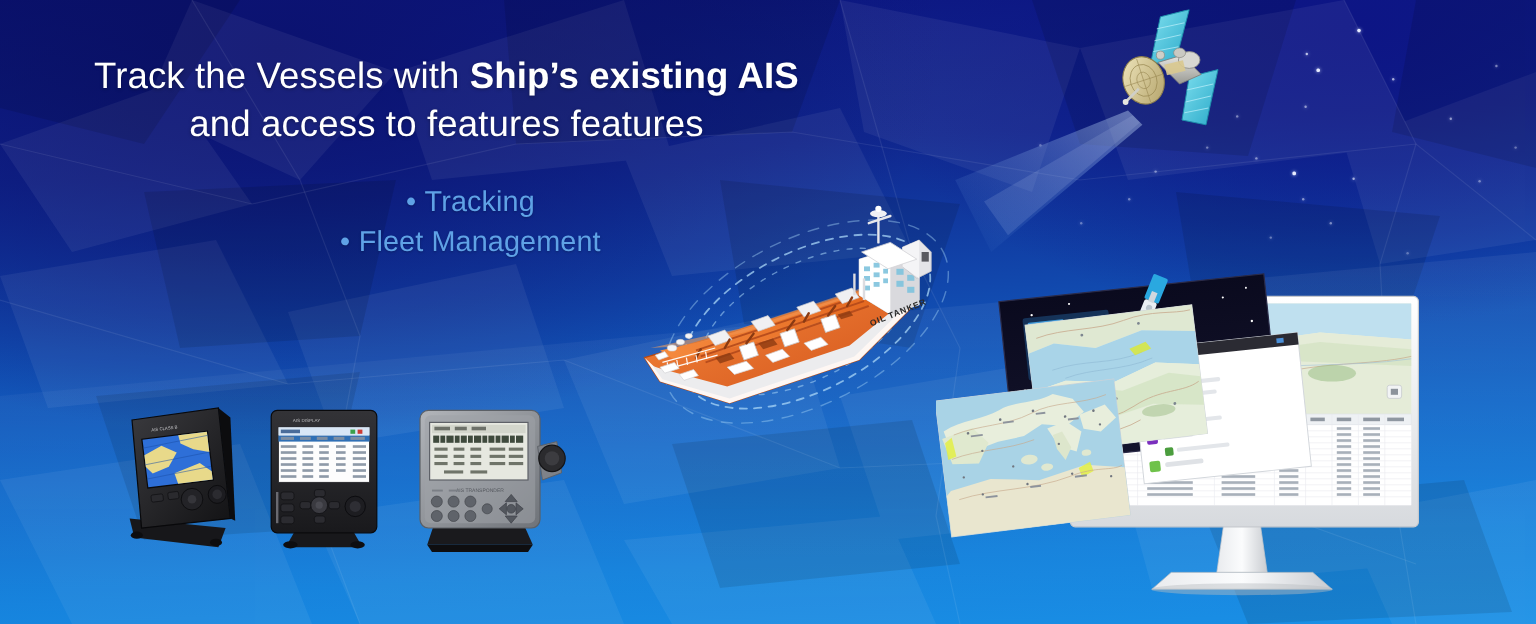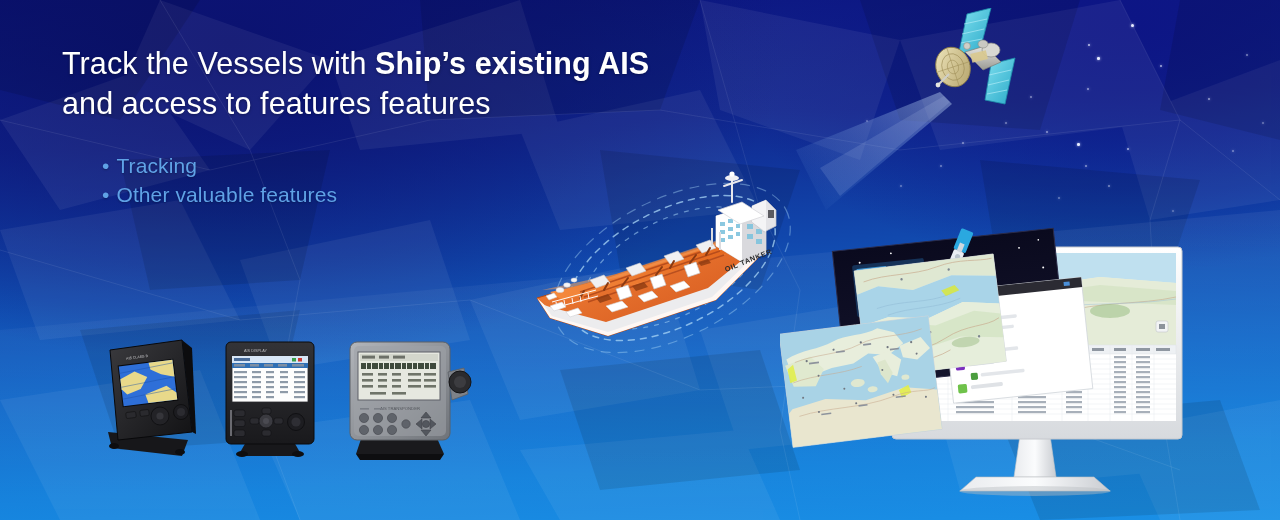--- a/index.html
+++ b/index.html
@@ -7,20 +7,21 @@
   body {
     font-family:"Liberation Sans", sans-serif;
     background:#0a1a7a;
   }
   .banner {
     position:relative; width:1280px; height:520px; overflow:hidden;
     background:
       radial-gradient(ellipse 900px 520px at 18% 8%, #0b1270 0%, rgba(11,18,112,0) 62%),
       radial-gradient(ellipse 700px 420px at 88% 4%, #0d1585 0%, rgba(13,21,133,0) 60%),
       linear-gradient(177deg,#0c1580 0%,#10278f 26%,#1148ad 48%,#1469c9 68%,#1683dd 86%,#1a90e6 100%);
+    text-align: center;
   }
 
   
   .facets { position:absolute; inset:0; }
   .facets svg { width:100%; height:100%; display:block; }
 
   
   .stars { position:absolute; inset:0; }
   .star { position:absolute; background:#e8ecff; border-radius:50%;
           box-shadow:0 0 3px rgba(220,230,255,.85); }
@@ -28,21 +29,21 @@
   
   .beam { position:absolute; left:0; top:0; }
 
   
   .copy { position:absolute; left:62px; top:44px; width:620px; }
   .headline { color:#ffffff; font-size:30.5px; line-height:1.31;
               letter-spacing:.1px; font-weight:400;
               text-shadow:0 1px 3px rgba(0,0,0,.34); }
   .headline b { font-weight:700; }
   .bullets { margin-top:28px; margin-left:40px; }
-  .bullet { color:#5fa2e6; font-size:21px; line-height:1.38;
+  .bullet { color:#5fa2e6; font-size:24px; line-height:1.38;
             letter-spacing:.1px; white-space:nowrap;
             text-shadow:0 1px 2px rgba(0,0,0,.26); }
   .bullet .dot { margin-right:7px; }
 
   
   .art { position:absolute; }
 
   
   .devices { position:absolute; left:92px; top:330px; width:420px; height:145px; }
 </style>
@@ -140,21 +141,21 @@
   <div class="copy">
     <div class="headline">
       <span>Track the Vessels with </span><b>Ship’s existing AIS</b><br>
       <span>and access to features features</span>
     </div>
     <div class="bullets">
       <div class="bullet">
         <span class="dot">•</span><span>Tracking</span>
       </div>
       <div class="bullet">
-        <span class="dot">•</span><span>Other valuable features</span>
+        <span class="dot">•</span><span>Fleet Management</span>
       </div>
     </div>
   </div>
 
   <div class="art" style="left:905px;top:8px;width:140px;height:110px;">
     <svg width="140" height="110" viewBox="0 0 140 110">
       <defs>
         <linearGradient id="panelg" x1="0" y1="0" x2="1" y2="1">
           <stop offset="0" stop-color="#7fe0ef"></stop>
             <stop offset="1" stop-color="#2aa9c9"></stop>

